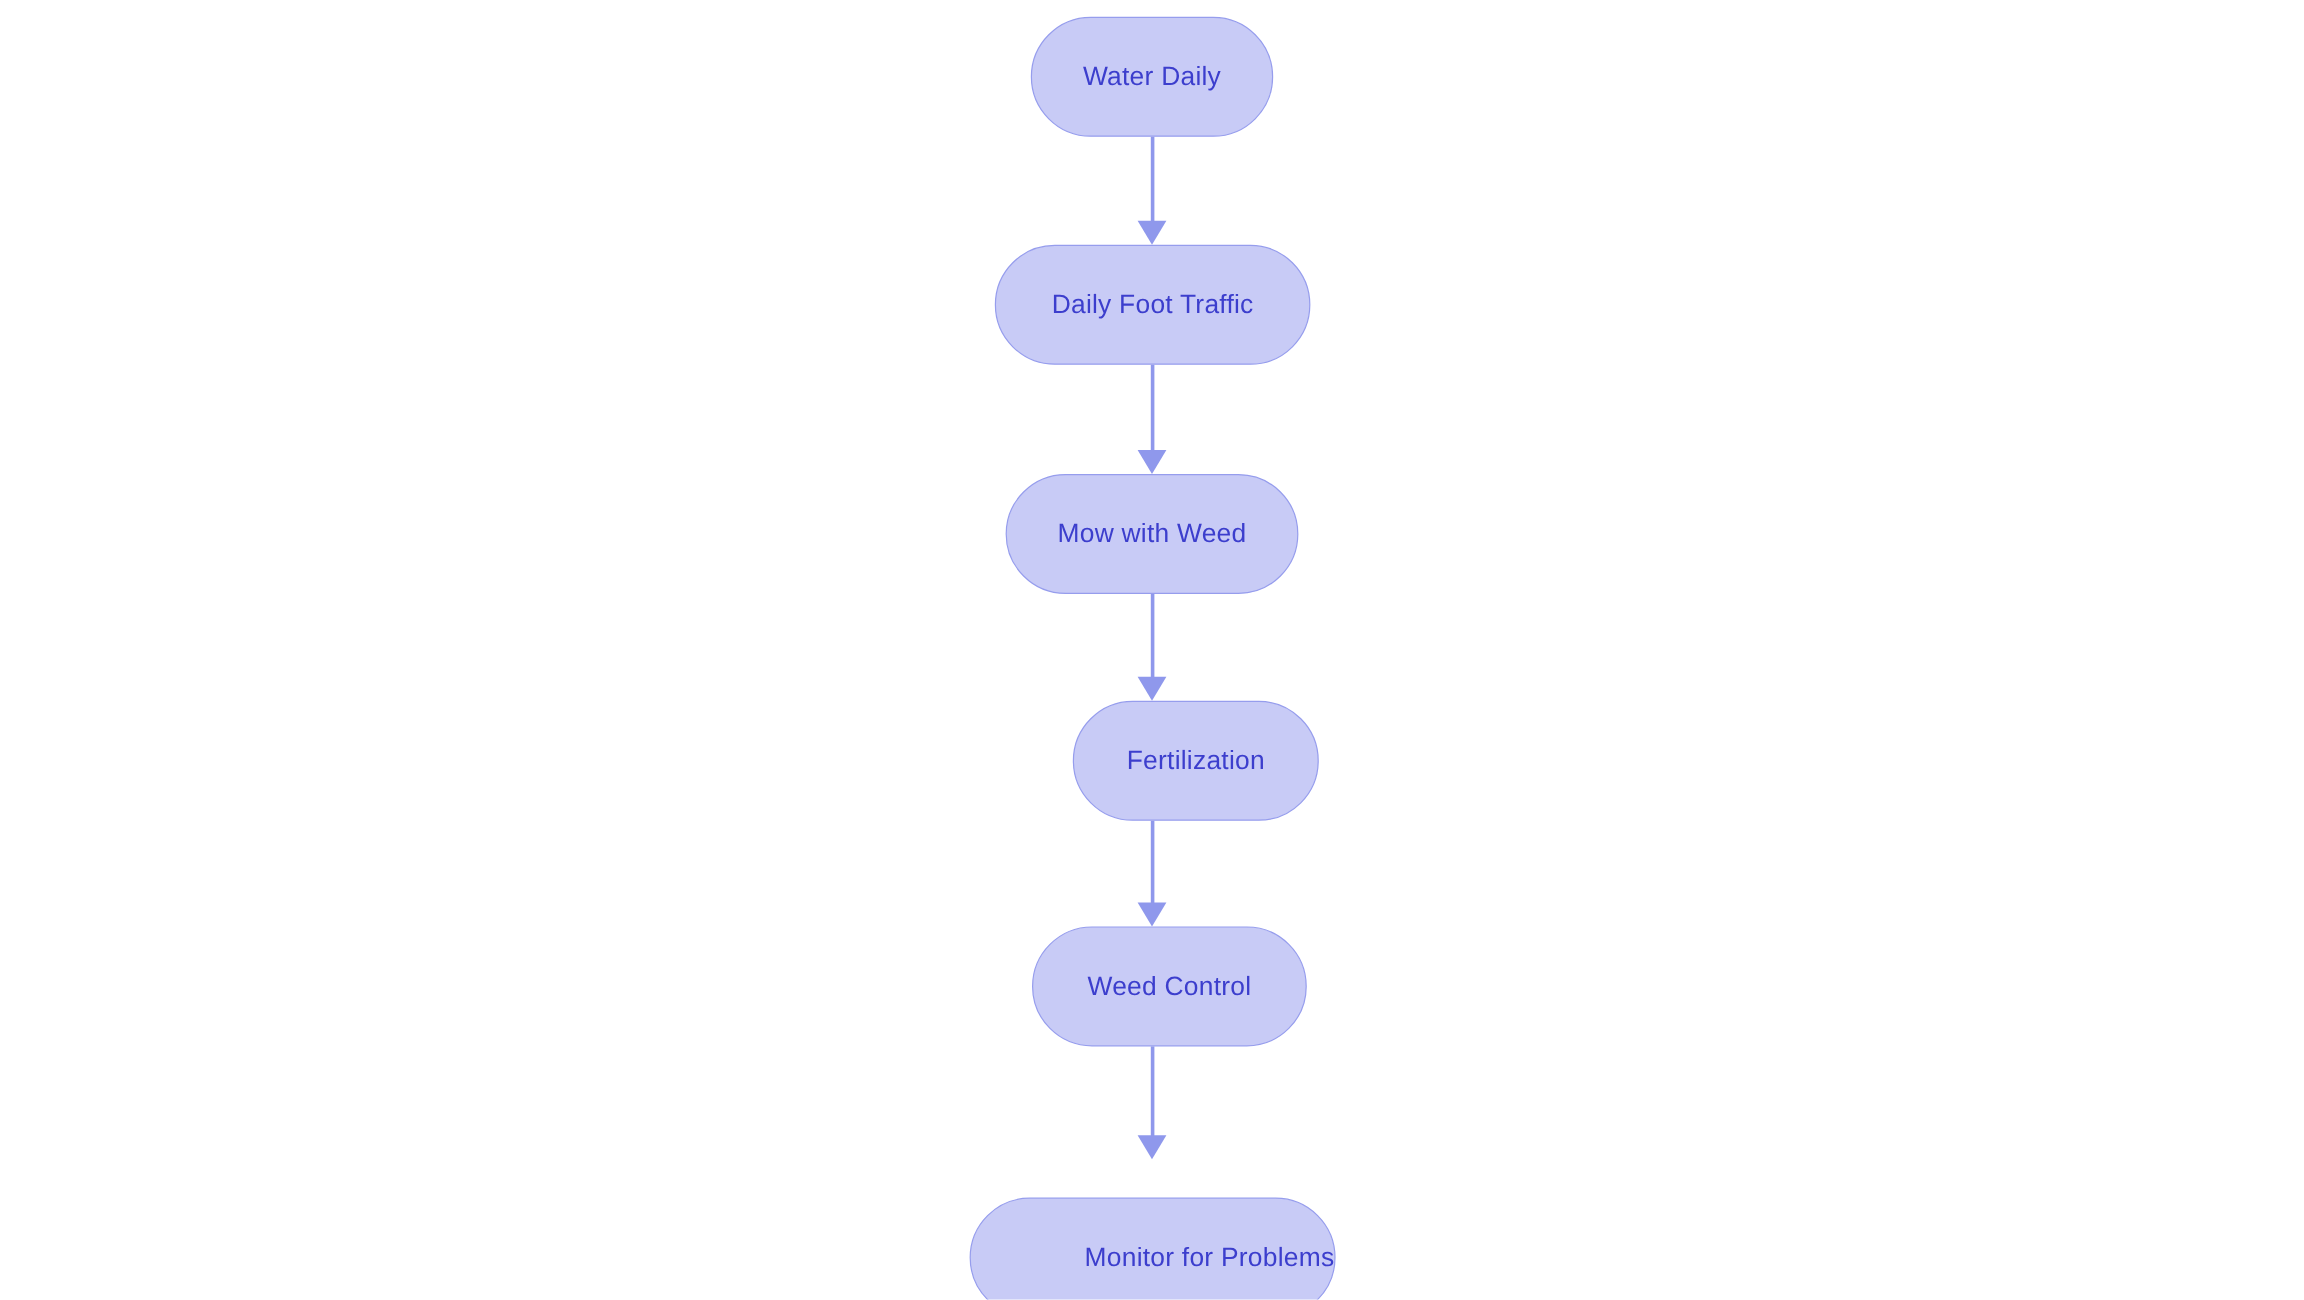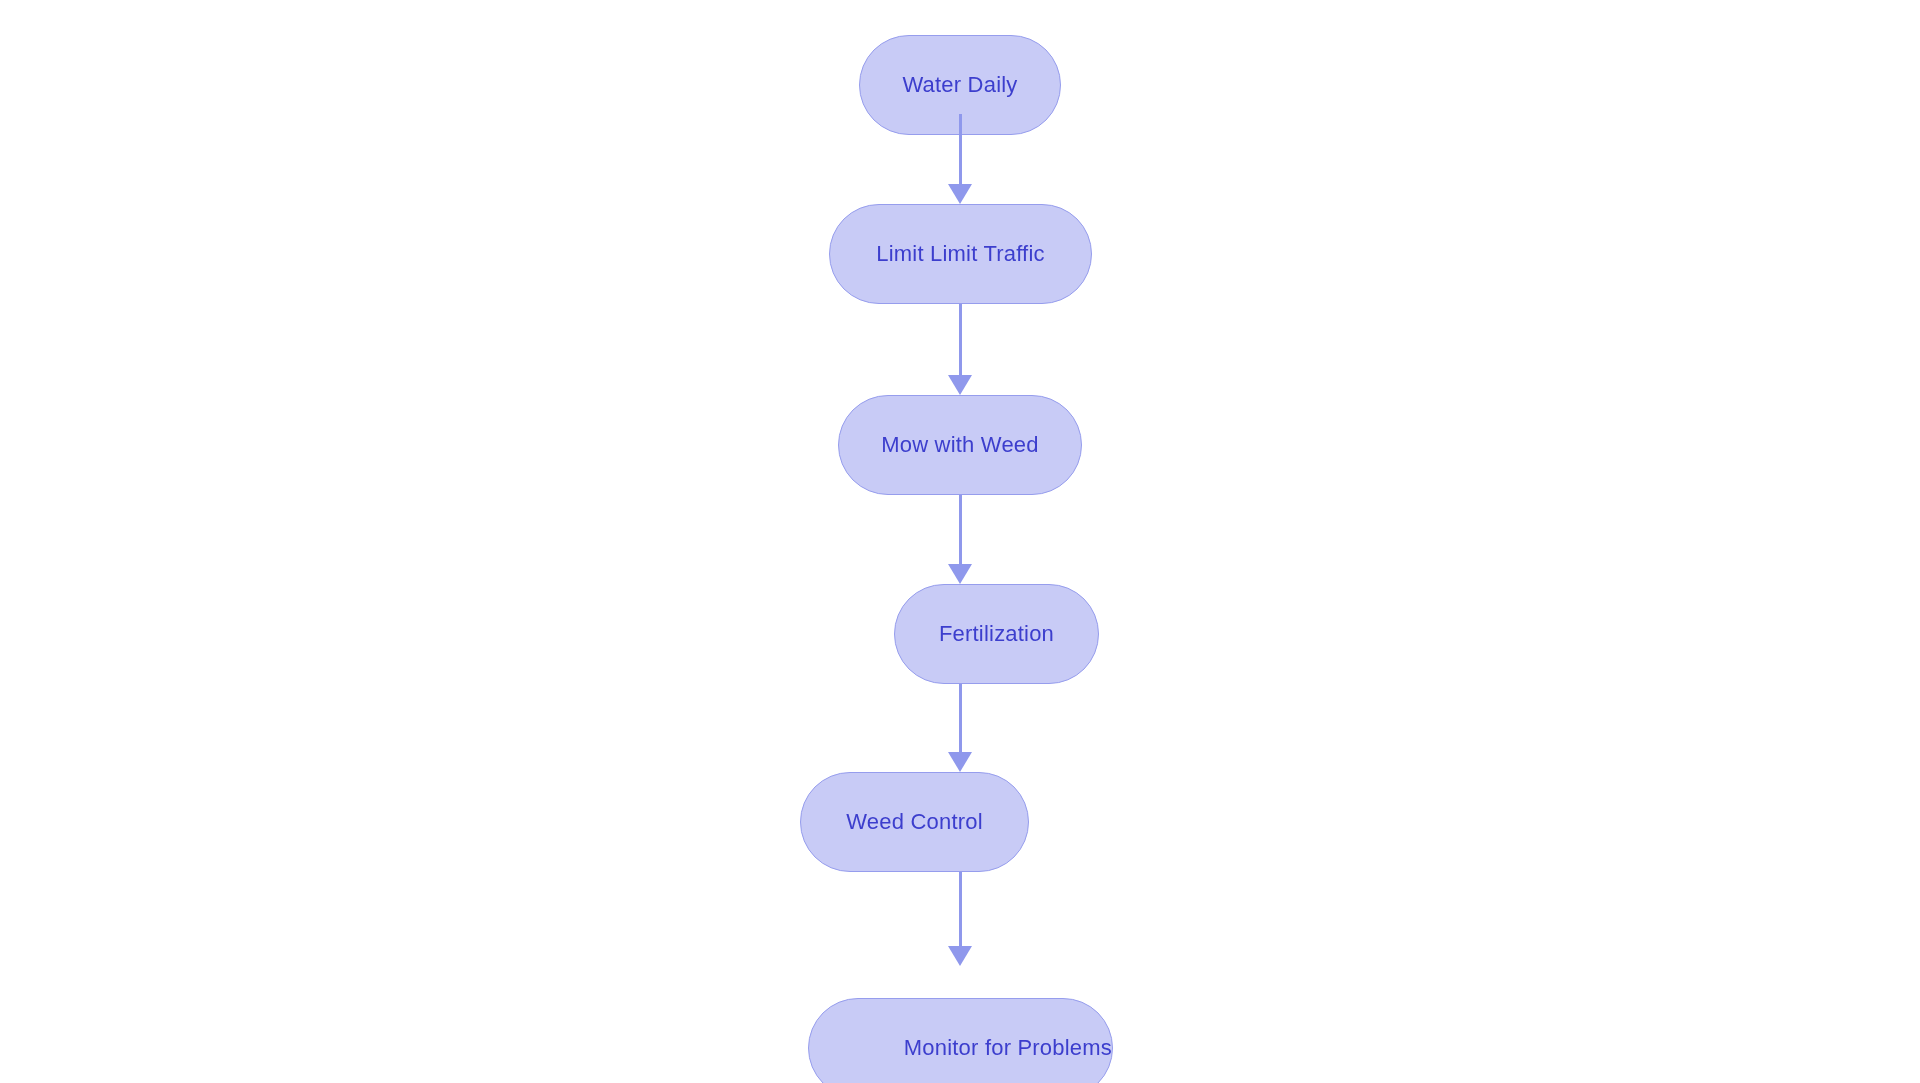--- a/index.html
+++ b/index.html
@@ -33,25 +33,25 @@
     justify-content: center;
   }
   .node-label {
     color: var(--node-text);
     font-size: 22px;
     font-weight: 400;
     letter-spacing: 0.2px;
     white-space: nowrap;
   }
   
-  .n1 { top: 14px;  left: 859px; width: 202px; margin-top: 21px; }
+  .n1 { top: 14px;  left: 859px; width: 202px; }
   .n2 { top: 204px; left: 829px; width: 263px; }
   .n3 { top: 395px; left: 838px; width: 244px; }
   .n4 { top: 584px; left: 894px; width: 205px; }
-  .n5 { top: 772px; left: 800px; width: 229px; }
+  .n5 { top: 772px; left: 860px; width: 229px; }
   .n6 { top: 998px; left: 808px; width: 305px; justify-content: flex-end; }
 
   .arrow {
     position: absolute;
     left: 948px;
     width: 24px;
   }
   .a1 { top: 114px; height: 90px; }
   .a2 { top: 304px; height: 91px; }
   .a3 { top: 495px; height: 89px; }
@@ -85,21 +85,21 @@
   <div class="node n1">
     <span class="node-label">Water Daily</span>
   </div>
 
   <div class="arrow a1">
     <div class="arrow-line"></div>
     <div class="arrow-head"></div>
   </div>
 
   <div class="node n2">
-    <span class="node-label">Limit Limit Traffic</span>
+    <span class="node-label">Daily Foot Traffic</span>
   </div>
 
   <div class="arrow a2">
     <div class="arrow-line"></div>
     <div class="arrow-head"></div>
   </div>
 
   <div class="node n3">
     <span class="node-label">Mow with Weed</span>
   </div>

